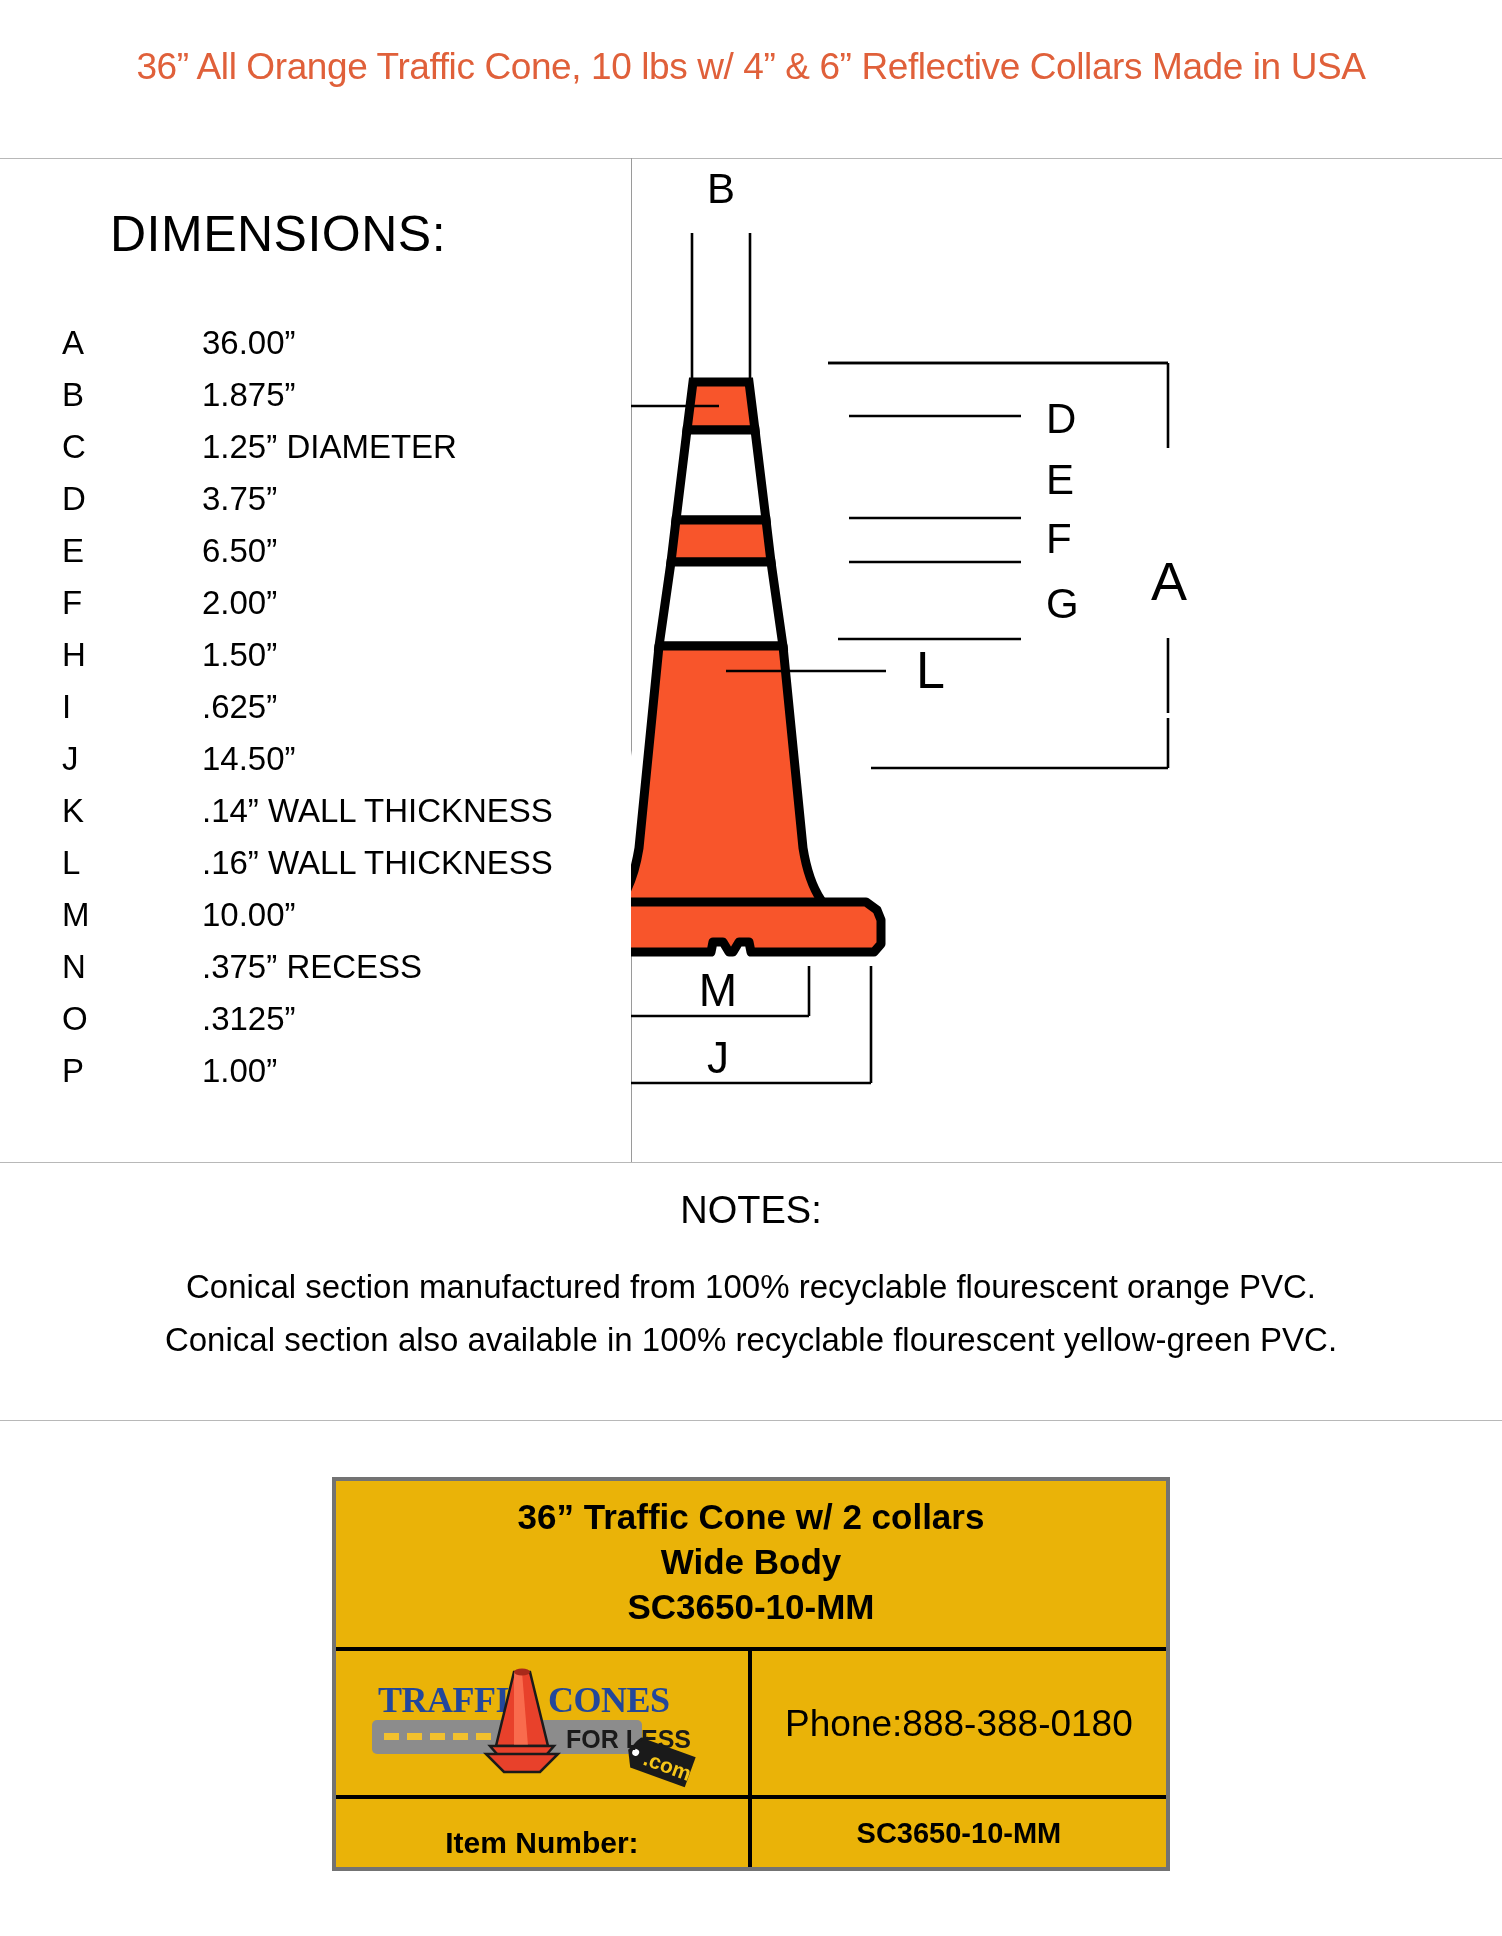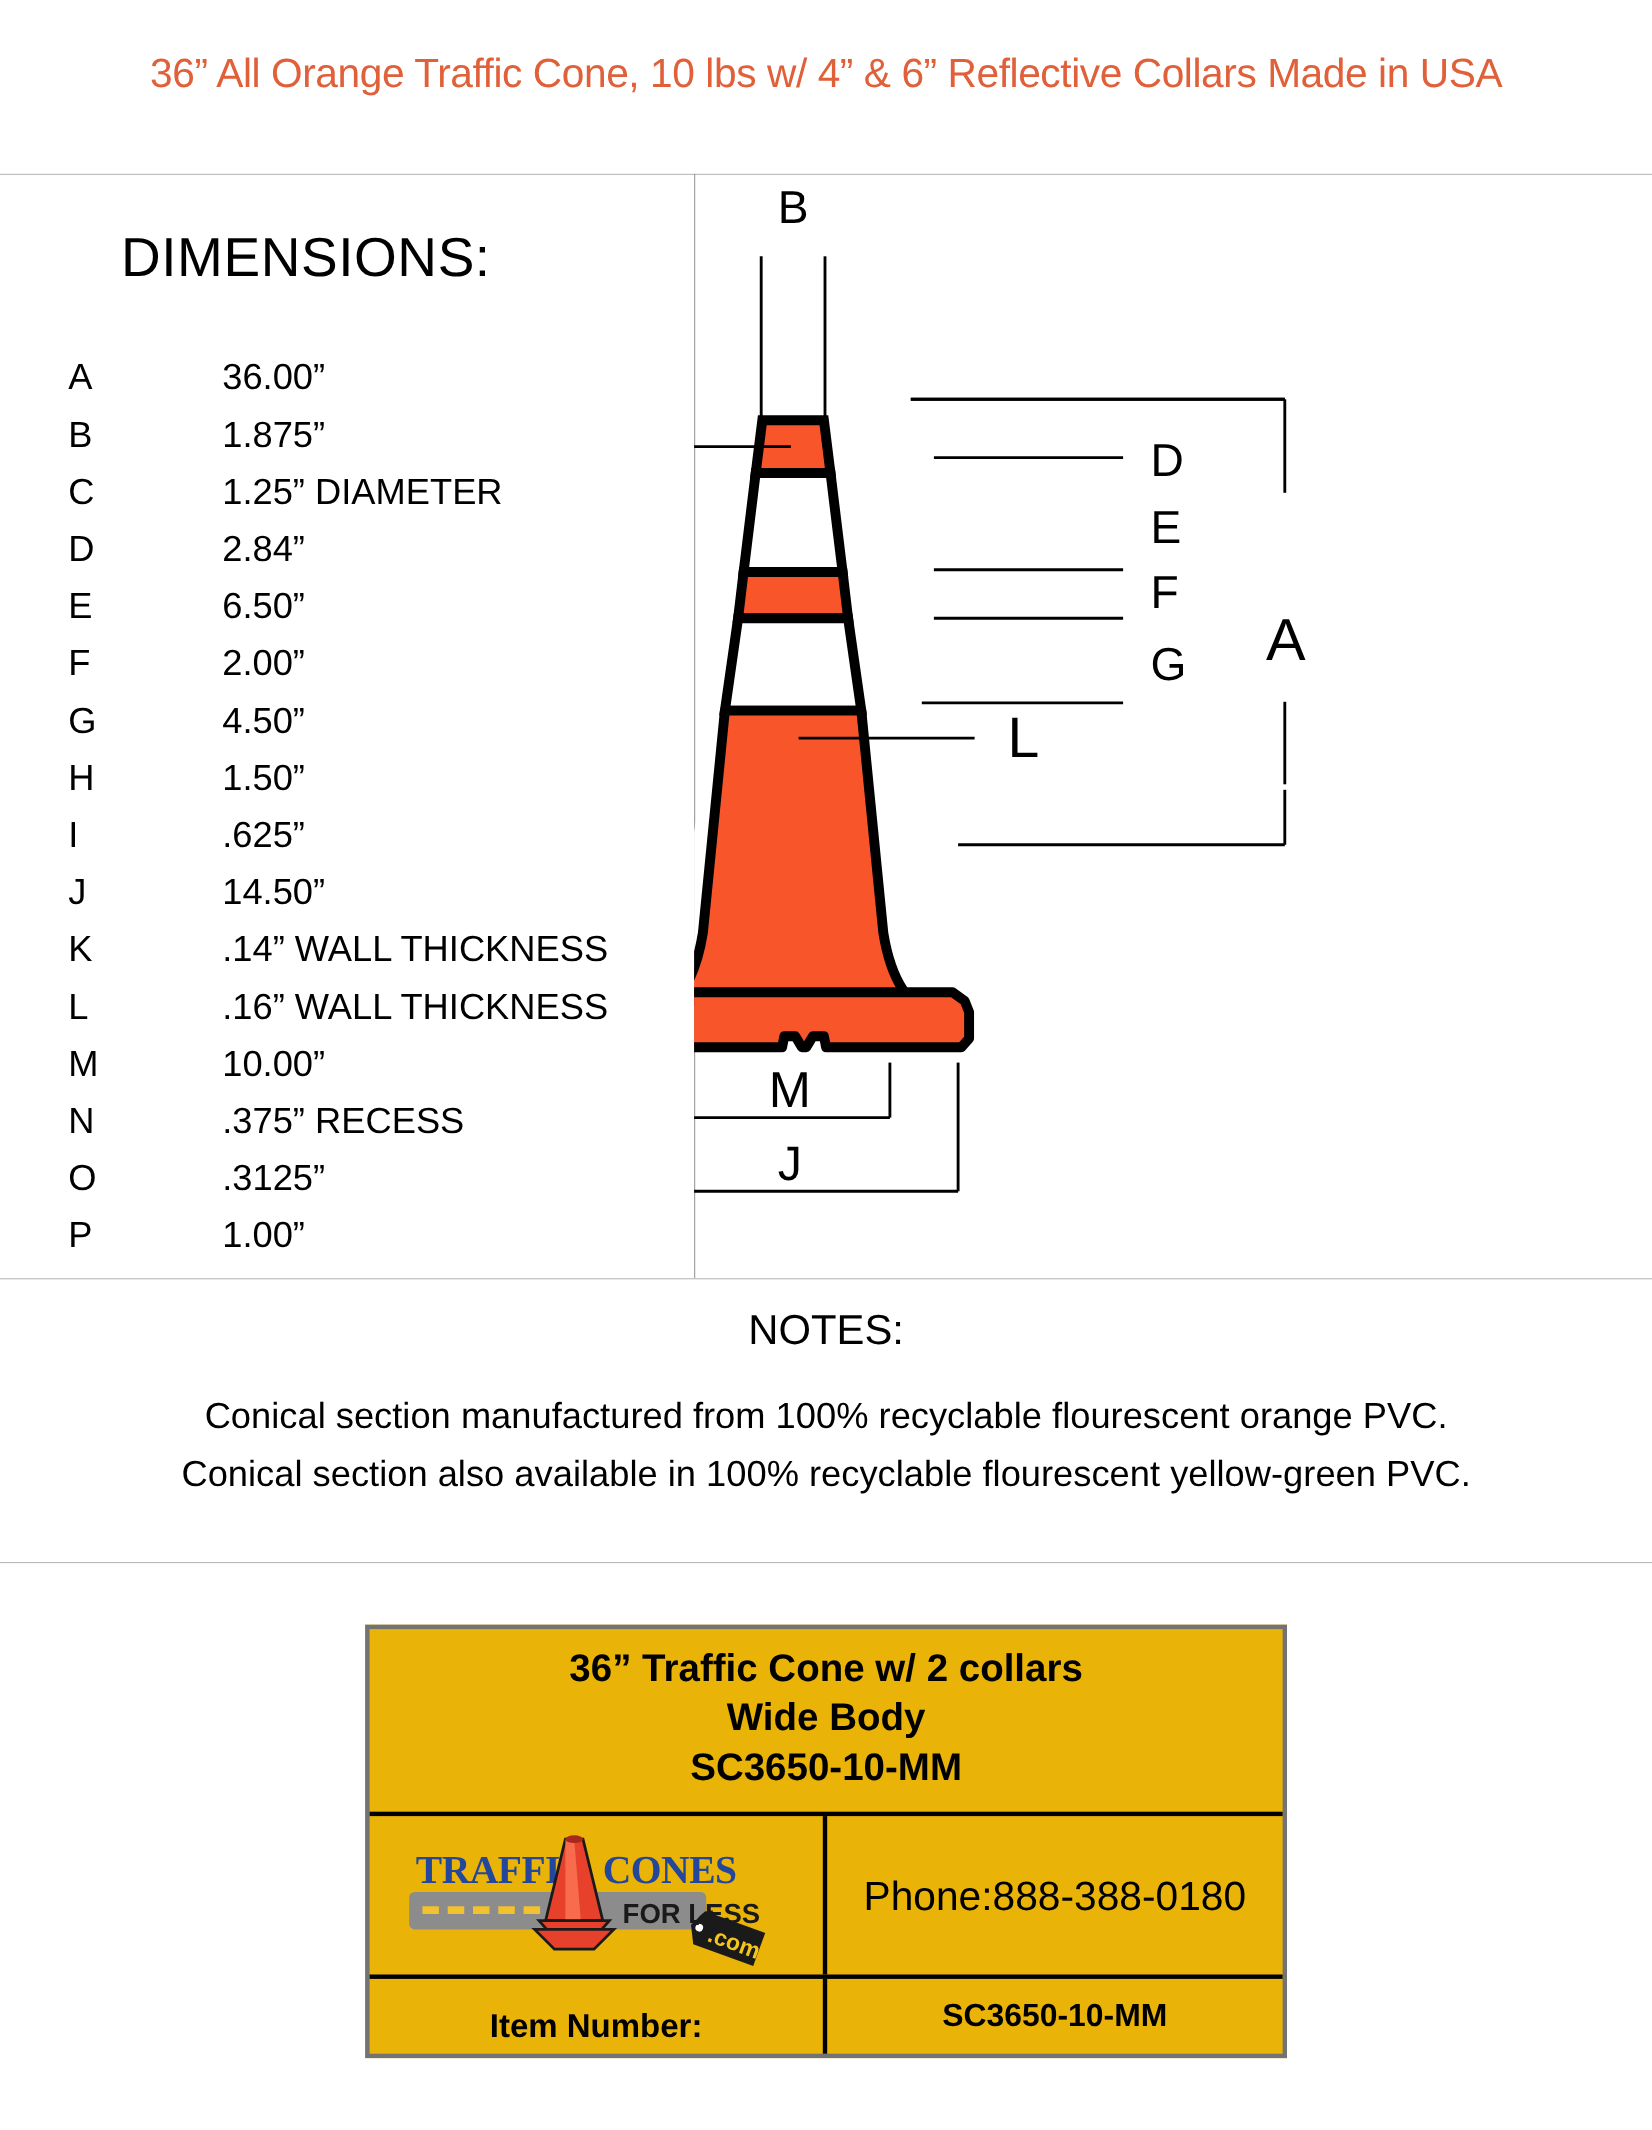--- a/index.html
+++ b/index.html
@@ -216,30 +216,27 @@
   <div class="dim-row">
     <span class="dim-key">A</span><span class="dim-val">36.00”</span>
   </div>
   <div class="dim-row">
     <span class="dim-key">B</span><span class="dim-val">1.875”</span>
   </div>
   <div class="dim-row">
     <span class="dim-key">C</span><span class="dim-val">1.25” DIAMETER</span>
   </div>
   <div class="dim-row">
-    <span class="dim-key">D</span><span class="dim-val">2.84”</span>
+    <span class="dim-key">D</span><span class="dim-val">3.75”</span>
   </div>
   <div class="dim-row">
     <span class="dim-key">E</span><span class="dim-val">6.50”</span>
   </div>
   <div class="dim-row">
     <span class="dim-key">F</span><span class="dim-val">2.00”</span>
-  </div>
-  <div class="dim-row">
-    <span class="dim-key">G</span><span class="dim-val">4.50”</span>
   </div>
   <div class="dim-row">
     <span class="dim-key">H</span><span class="dim-val">1.50”</span>
   </div>
   <div class="dim-row">
     <span class="dim-key">I</span><span class="dim-val">.625”</span>
   </div>
   <div class="dim-row">
     <span class="dim-key">J</span><span class="dim-val">14.50”</span>
   </div>

